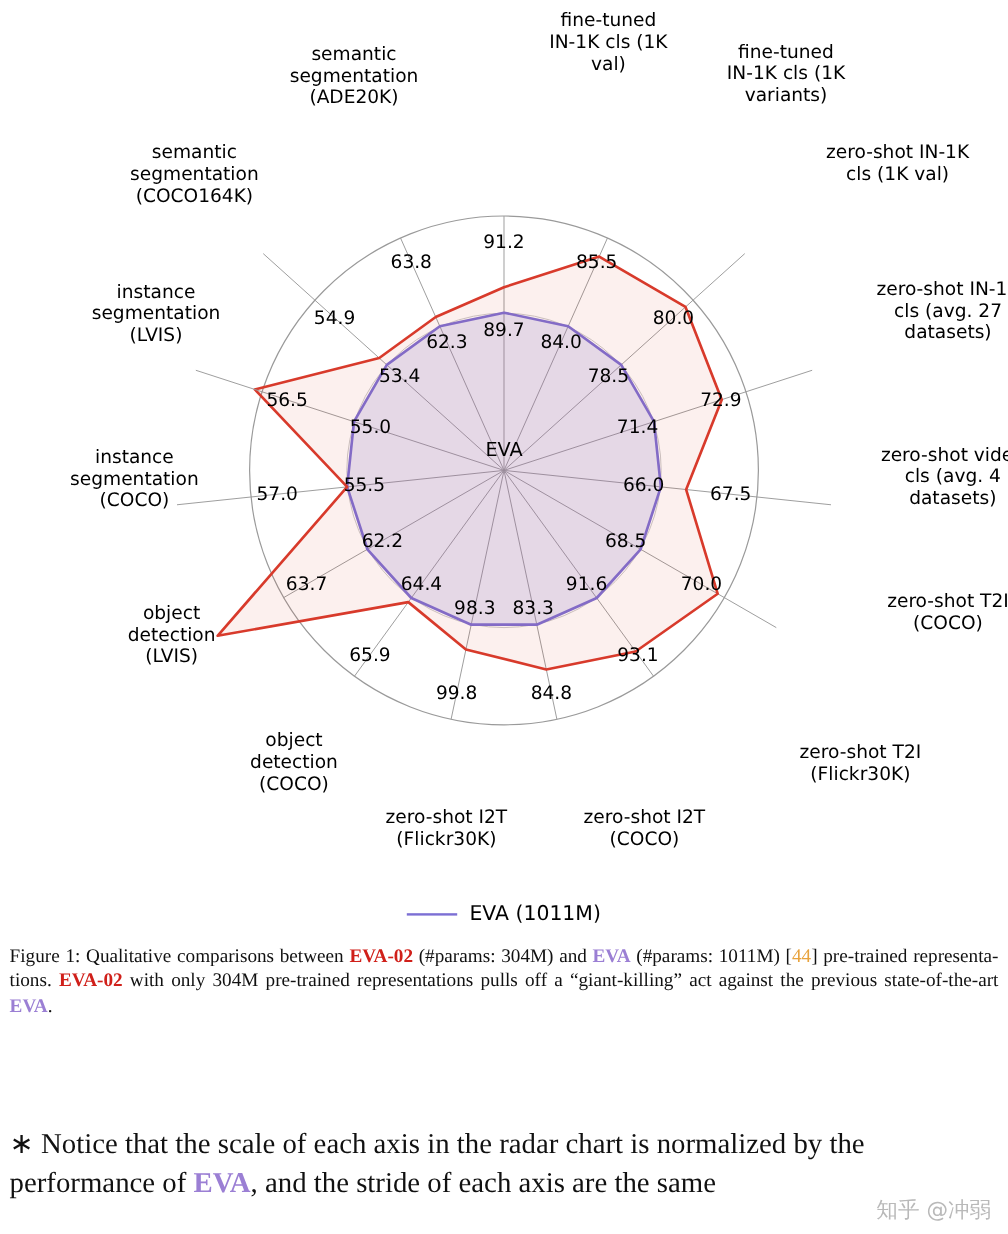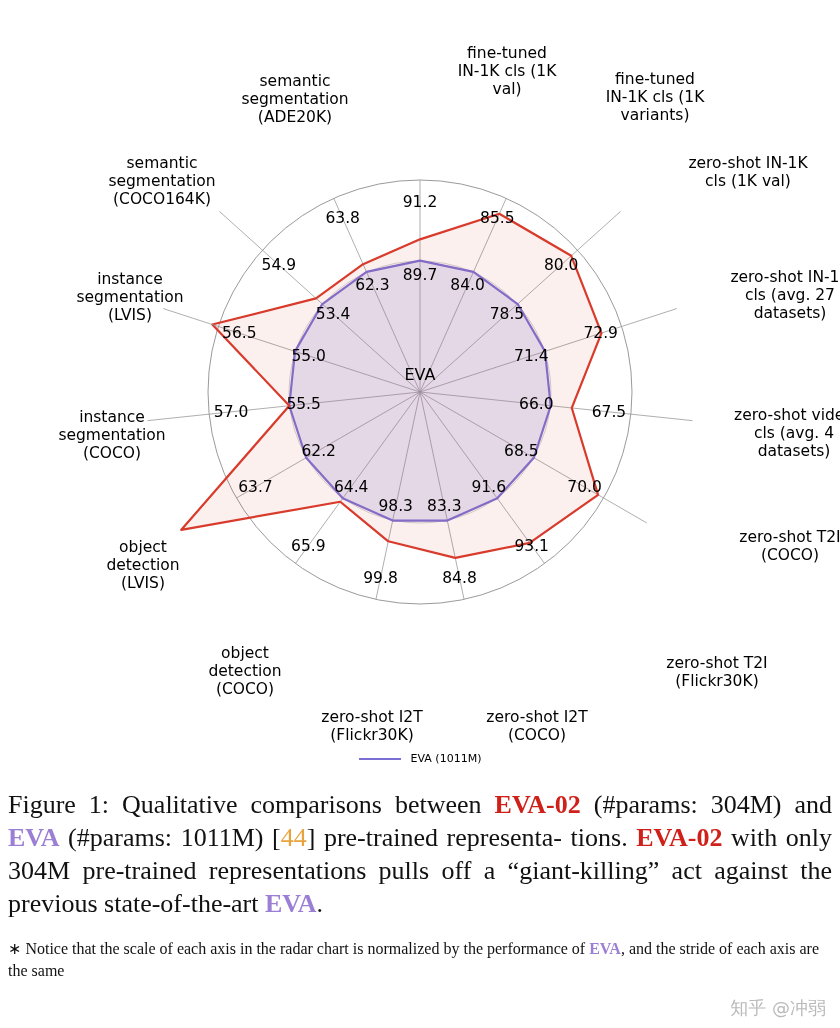--- a/index.html
+++ b/index.html
@@ -16,46 +16,45 @@
   }
   #radar-svg{display:block;}
   .axis-label{
     position:absolute;
     font-family:"DejaVu Sans", sans-serif;
     font-size:15.5px;
     line-height:18px;
     color:#000;
     text-align:center;
     white-space:pre-line;
-    margin-top:36px;
   }
   .legend{
     position:absolute;left:0;top:752px;width:840px;
     display:flex;justify-content:center;align-items:center;gap:34px;
-    font-size:11px;
+    font-size:17px;
   }
   .legend-item{display:flex;align-items:center;gap:10px;}
   .legend-line{display:block;width:42px;height:0;border-top:2.4px solid #000;}
   .legend-eva .legend-line{border-color:#7c6fd4;}
   .legend-eva02 .legend-line{border-color:#d83a2b;}
   .caption{
     position:absolute;left:8px;top:788px;width:824px;
     font-family:"Liberation Serif", serif;
-    font-size:26px;
+    font-size:16px;
     line-height:1.27;
     text-align:justify;
     color:#111;
   }
   .caption .red{color:#d0201a;font-weight:bold;}
   .caption .purple{color:#9b7fd4;font-weight:bold;}
   .caption .cite{color:#e8a33d;}
   .footnote{
     position:absolute;left:8px;top:938px;width:824px;
     font-family:"Liberation Serif", serif;
-    font-size:16px;
+    font-size:24px;
     line-height:1.35;
     color:#111;
   }
   .footnote .purple{color:#9b7fd4;font-weight:bold;}
   .watermark{
     position:absolute;right:14px;bottom:8px;
     font-size:18px;color:#b9b9b9;
     font-family:"DejaVu Sans", sans-serif;
   }
 </style>

